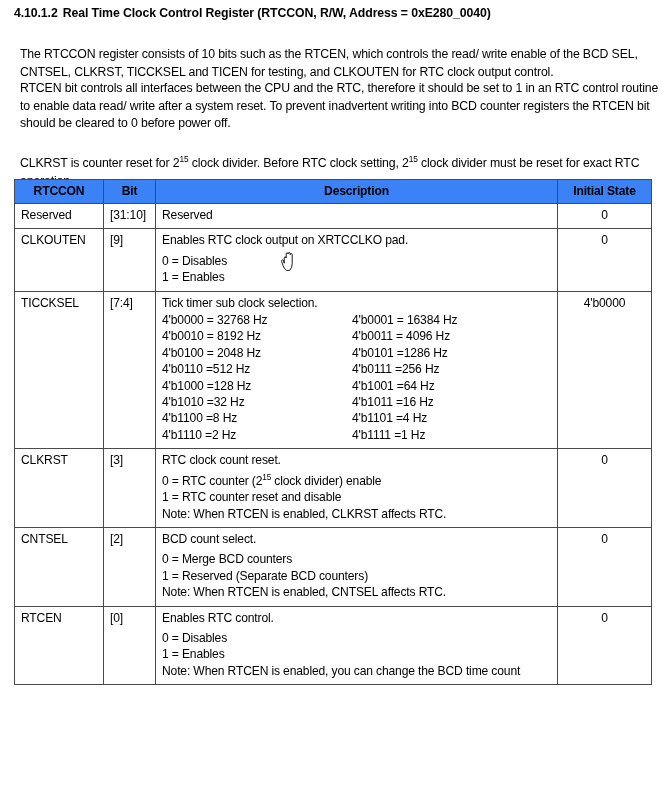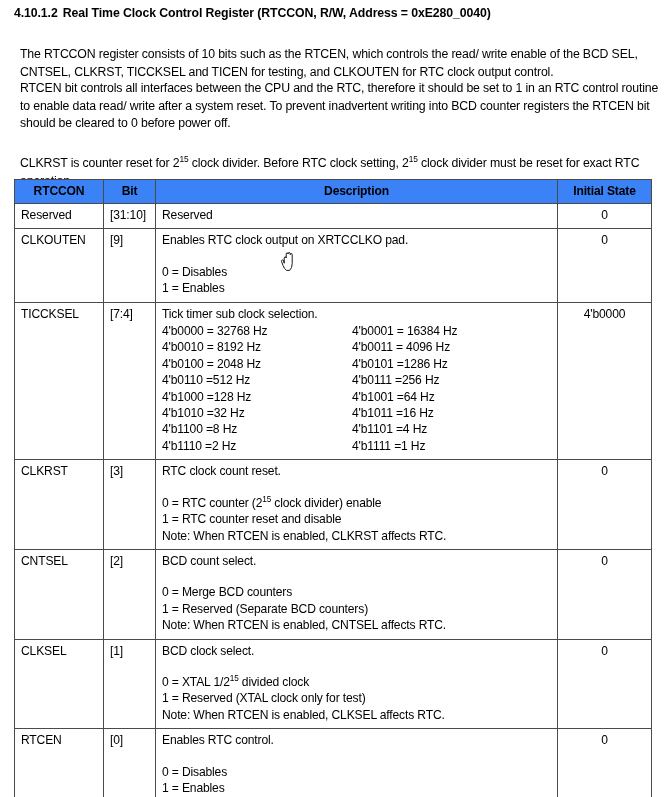--- a/index.html
+++ b/index.html
@@ -80,21 +80,21 @@
   col.c-bit   { width: 52px; }
   col.c-desc  { width: 402px; }
   col.c-init  { width: 94px; }
 
   td.name-cell { text-align: left; }
   td.bit-cell  { text-align: left; }
   td.init-cell { text-align: center; }
   td.desc-cell { text-align: left; }
 
   .desc-line { white-space: nowrap; }
-  .desc-line.gap { margin-top: 15px; }
+  .desc-line.gap { margin-top: 4px; }
 
   
   .freq-list { margin-top: 1px; }
   .freq-row {
     display: flex;
     line-height: 16.4px;
   }
   .freq-row .col-a { width: 190px; flex: 0 0 190px; white-space: nowrap; }
   .freq-row .col-b { white-space: nowrap; }
 
@@ -215,31 +215,20 @@
           <td class="bit-cell">[2]</td>
           <td class="desc-cell">
             <div class="desc-line">BCD count select.</div>
             <div class="desc-line gap">0 = Merge BCD counters</div>
             <div class="desc-line">1 = Reserved (Separate BCD counters)</div>
             <div class="desc-line">Note: When RTCEN is enabled, CNTSEL affects RTC.</div>
           </td>
           <td class="init-cell">0</td>
         </tr>
         <tr>
-          <td class="name-cell">CLKSEL</td>
-          <td class="bit-cell">[1]</td>
-          <td class="desc-cell">
-            <div class="desc-line">BCD clock select.</div>
-            <div class="desc-line gap">0 = XTAL 1/2<sup>15</sup> divided clock</div>
-            <div class="desc-line">1 = Reserved (XTAL clock only for test)</div>
-            <div class="desc-line">Note: When RTCEN is enabled, CLKSEL affects RTC.</div>
-          </td>
-          <td class="init-cell">0</td>
-        </tr>
-        <tr>
           <td class="name-cell">RTCEN</td>
           <td class="bit-cell">[0]</td>
           <td class="desc-cell">
             <div class="desc-line">Enables RTC control.</div>
             <div class="desc-line gap">0 = Disables</div>
             <div class="desc-line">1 = Enables</div>
             <div class="desc-line">Note: When RTCEN is enabled, you can change the BCD time count</div>
           </td>
           <td class="init-cell">0</td>
         </tr>

